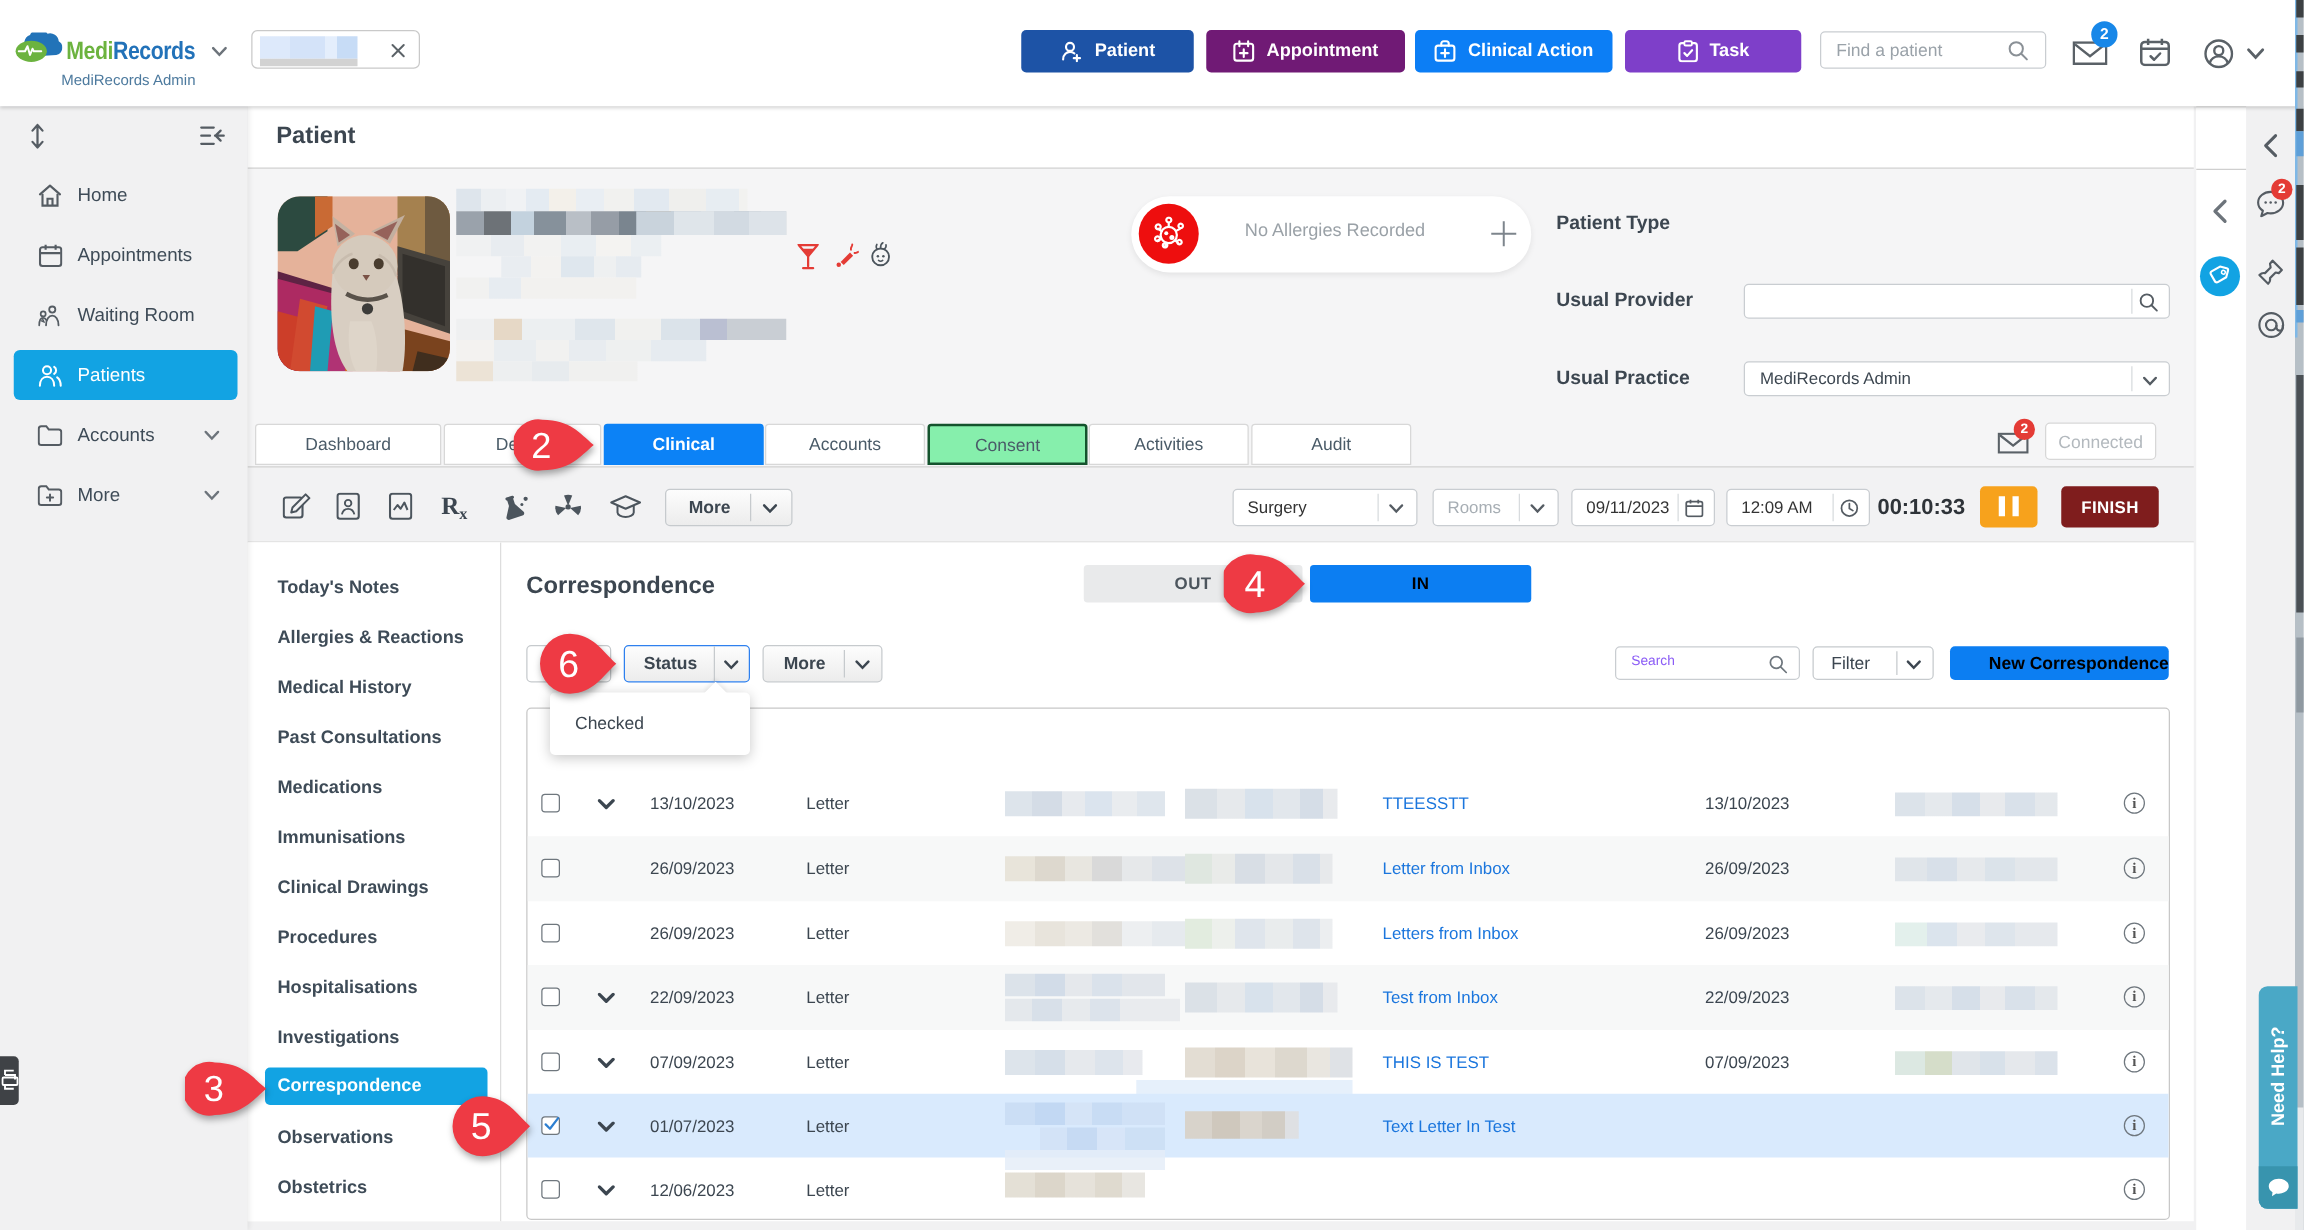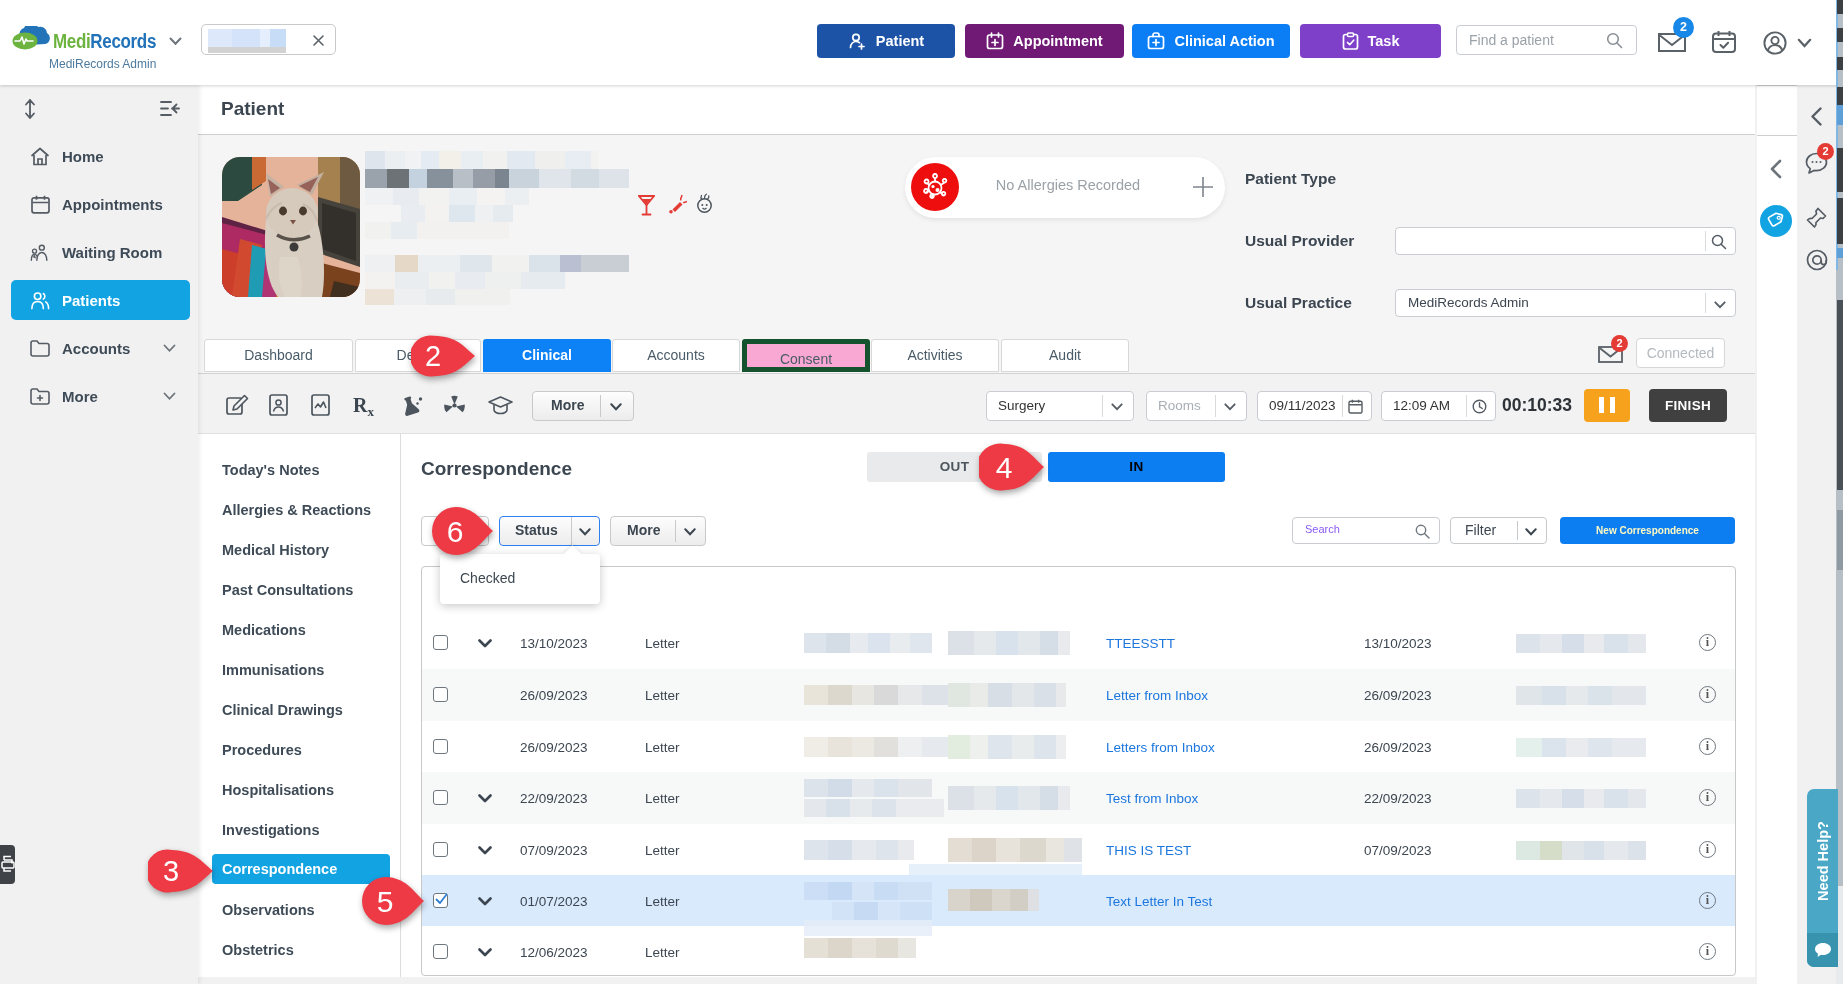--- a/index.html
+++ b/index.html
@@ -7,21 +7,21 @@
   body { font-family:"Liberation Sans", sans-serif; background:#f1f1f2; position:relative; }
   .abs { position:absolute; }
   svg { display:block; }
 
   
   #hdr { left:0; top:0; width:1843px; height:85px; background:#fff; box-shadow:0 1px 3px rgba(0,0,0,.18); z-index:30; }
   .hbtn { position:absolute; top:24px; height:34px; border-radius:4px; color:#fff; font-size:14.5px; font-weight:700; display:flex; align-items:center; justify-content:center; gap:9px; }
   #findpat { left:1456px; top:25px; width:181px; height:30px; border:1px solid #c9cdd1; border-radius:4px; background:#fff; color:#9aa2a9; font-size:14px; line-height:28px; padding-left:12px; position:absolute; }
   
   #sidebar { left:0; top:85px; width:198px; height:899px; background:#f1f1f2; box-shadow:2px 0 4px rgba(0,0,0,.07); z-index:5; }
-  .snav { position:absolute; left:11px; width:179px; height:40px; border-radius:5px; display:flex; align-items:center; color:#3e4b57; font-size:15px; font-weight:700; }
+  .snav { position:absolute; left:11px; width:179px; height:40px; border-radius:5px; display:flex; align-items:center; color:#3e4b57; font-size:15px; font-weight:400; }
   .snav .ic { width:20px; margin-left:19px; margin-right:12px; display:flex; justify-content:center; }
   .snav.active { background:#12a3e3; color:#fff; }
   .chev-r { position:absolute; right:14px; }
 
   
   #titlebar { left:198px; top:85px; width:1557px; height:50px; background:#fff; border-bottom:1px solid #cfcfcf; z-index:1; }
   
   #banner { left:198px; top:135px; width:1557px; height:238px; background:#f5f5f6; }
   
   #toolbar { left:198px; top:373px; width:1557px; height:61px; background:#f2f2f3; border-bottom:1px solid #e0e0e0; border-top:1px solid #d2d2d2; }
@@ -303,21 +303,21 @@
       <rect x="1" y="1" width="23" height="15" stroke="#5a6167" stroke-width="1.8" fill="none"></rect>
       <path d="M2 2.2 L12.5 10.5 L23 2.2" stroke="#5a6167" stroke-width="1.8" fill="none"></path>
     </svg>
   <div class="abs" style="left:1413px;top:200px;width:17px;height:17px;border-radius:50%;background:#e43b35;color:#fff;font-size:11px;font-weight:700;text-align:center;line-height:17px">2</div>
   <div class="abs" style="left:1438px;top:203px;width:89px;height:30px;background:#fff;border:1px solid #d7d7d7;border-radius:4px;color:#b3b9be;font-size:14px;text-align:center;line-height:28px">Connected</div>
 
   <div class="abs" style="left:6px;top:204px;width:149px;height:33px;background:#fff;border:1px solid #d8d8d8;border-radius:3px 3px 0 0;font-size:14px;color:#4a5b68;text-align:center;line-height:31px">Dashboard</div>
   <div class="abs" style="left:157px;top:204px;width:126px;height:33px;background:#fff;border:1px solid #d8d8d8;border-radius:3px 3px 0 0;font-size:14px;color:#4a5b68;text-align:center;line-height:31px">Details</div>
   <div class="abs" style="left:285px;top:204px;width:128px;height:33px;background:#0c82f6;border-radius:3px 3px 0 0;font-size:14px;color:#fff;font-weight:700;text-align:center;line-height:32px">Clinical</div>
   <div class="abs" style="left:414px;top:204px;width:128px;height:33px;background:#fff;border:1px solid #d8d8d8;border-radius:3px 3px 0 0;font-size:14px;color:#4a5b68;text-align:center;line-height:31px">Accounts</div>
-  <div class="abs" style="left:544px;top:204px;width:128px;height:33px;background:#f9a8d4;border:5px solid #14532d;border-radius:3px 3px 0 0;font-size:14px;color:#4a5b68;text-align:center;line-height:31px">Consent</div>
+  <div class="abs" style="left:544px;top:204px;width:128px;height:33px;background:#86efac;border:2px solid #14532d;border-radius:3px 3px 0 0;font-size:14px;color:#4a5b68;text-align:center;line-height:31px">Consent</div>
   <div class="abs" style="left:673px;top:204px;width:128px;height:33px;background:#fff;border:1px solid #d8d8d8;border-radius:3px 3px 0 0;font-size:14px;color:#4a5b68;text-align:center;line-height:31px">Activities</div>
   <div class="abs" style="left:803px;top:204px;width:128px;height:33px;background:#fff;border:1px solid #d8d8d8;border-radius:3px 3px 0 0;font-size:14px;color:#4a5b68;text-align:center;line-height:31px">Audit</div>
 </div>
 <div id="toolbar" class="abs">
   <svg class="abs" style="left:28px;top:20px" width="23" height="22" viewBox="0 0 23 22">
       <rect x="1" y="4" width="15" height="16" rx="2" stroke="#4c555d" stroke-width="1.7" fill="none"></rect>
       <path d="M8 12 L18.5 1.5 L21.5 4.5 L11 15 l-4 1 z" fill="#f2f2f3" stroke="#4c555d" stroke-width="1.6" stroke-linejoin="round"></path>
     </svg>
   <svg class="abs" style="left:71px;top:20px" width="19" height="22" viewBox="0 0 19 22">
       <rect x="1" y="1" width="17" height="20" rx="2" stroke="#4c555d" stroke-width="1.7" fill="none"></rect>
@@ -384,21 +384,21 @@
     <svg class="abs" style="right:8px;top:7px" width="15" height="15" viewBox="0 0 15 15">
         <circle cx="7.5" cy="7.5" r="6.3" stroke="#555c63" stroke-width="1.4" fill="none"></circle>
         <path d="M7.5 3.8 V7.8 L10.3 9.5" stroke="#555c63" stroke-width="1.4" fill="none" stroke-linecap="round"></path>
       </svg>
   </div>
   <div class="abs" style="left:1304px;top:21px;font-size:17.5px;font-weight:700;color:#2e3338">00:10:33</div>
   <div class="abs" style="left:1386px;top:15px;width:46px;height:33px;background:#f7a21c;border-radius:4px">
     <div class="abs" style="left:15px;top:8px;width:4.5px;height:16px;background:#fff"></div>
     <div class="abs" style="left:26px;top:8px;width:4.5px;height:16px;background:#fff"></div>
   </div>
-  <div class="abs" style="left:1451px;top:15px;width:78px;height:33px;background:#404040;border-radius:4px;color:#fff;font-size:13.5px;font-weight:700;text-align:center;line-height:33px;letter-spacing:.3px">FINISH</div>
+  <div class="abs" style="left:1451px;top:15px;width:78px;height:33px;background:#7f1d1d;border-radius:4px;color:#fff;font-size:13.5px;font-weight:700;text-align:center;line-height:33px;letter-spacing:.3px">FINISH</div>
 </div>
 <div id="content" class="abs">
   <div id="secnav">
     <div class="nav2" style="top:28px">Today's Notes</div>
     <div class="nav2" style="top:68px">Allergies &amp; Reactions</div>
     <div class="nav2" style="top:108px">Medical History</div>
     <div class="nav2" style="top:148px">Past Consultations</div>
     <div class="nav2" style="top:188px">Medications</div>
     <div class="nav2" style="top:228px">Immunisations</div>
     <div class="nav2" style="top:268px">Clinical Drawings</div>
@@ -437,21 +437,21 @@
         <path d="M9.5 9.5 L14 14" stroke="#6f777e" stroke-width="1.4" stroke-linecap="round"></path>
       </svg>
   </div>
   <div class="gbtn" style="left:1252px;top:83px;width:97px;height:27px;background:#fff">
     <span class="abs" style="left:14px;top:4px;font-weight:400">Filter</span>
     <div class="abs" style="right:28px;top:3px;bottom:3px;width:1px;background:#c6cacd"></div>
     <svg class="abs" style="right:9px;top:10px" width="12" height="8" viewBox="0 0 12 8">
         <path d="M1.3 1.3 L6 6.2 L10.7 1.3" stroke="#3c4650" stroke-width="2" fill="none" stroke-linecap="round"></path>
       </svg>
   </div>
-  <div class="abs" style="left:1362px;top:83px;width:175px;height:27px;background:#0c7ef2;border-radius:4px;color:#fef9c3;font-size:10px;font-weight:700;text-align:center;line-height:27px">New Correspondence</div>
+  <div class="abs" style="left:1362px;top:83px;width:175px;height:27px;background:#0c7ef2;border-radius:4px;color:#000000;font-size:14px;font-weight:700;text-align:right;line-height:27px">New Correspondence</div>
 
   <div id="tbl">
 
     <div class="row" style="top:50px;height:52px">
       <div class="cb" style="left:11px;top:18px"></div>
       <svg class="abs" style="left:56px;top:22px" width="14" height="9" viewBox="0 0 14 9">
           <path d="M1.5 1.5 L7 7 L12.5 1.5" stroke="#3c4650" stroke-width="2.6" fill="none" stroke-linecap="round" stroke-linejoin="round"></path>
         </svg>
       <div class="cell" style="left:98px">13/10/2023</div>
       <div class="cell" style="left:223px">Letter</div>

